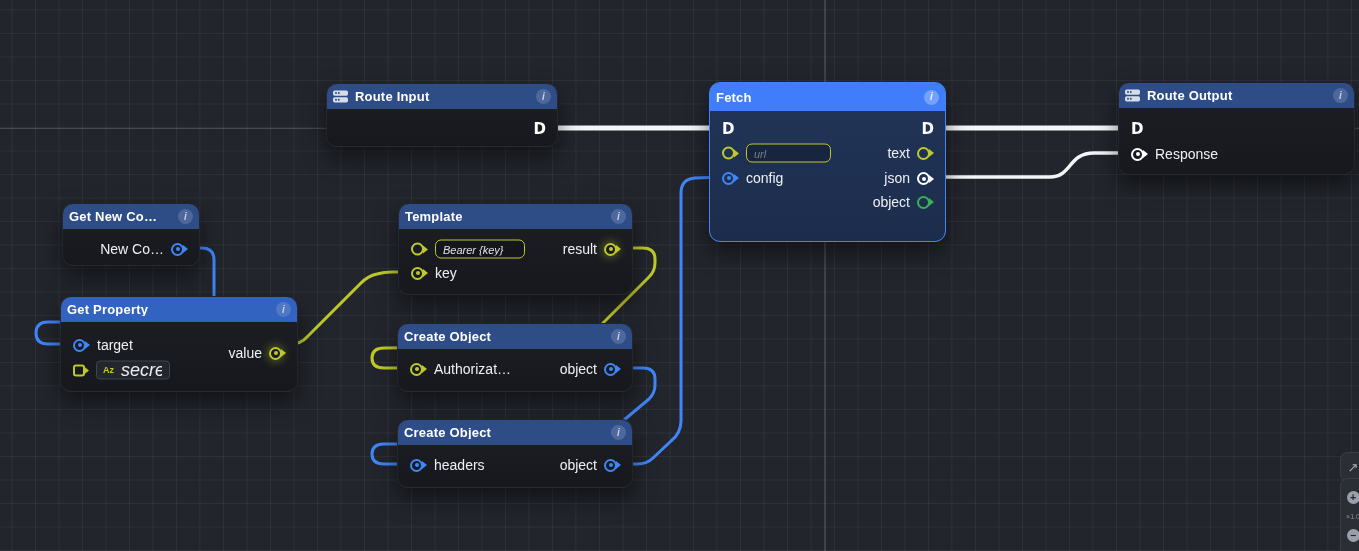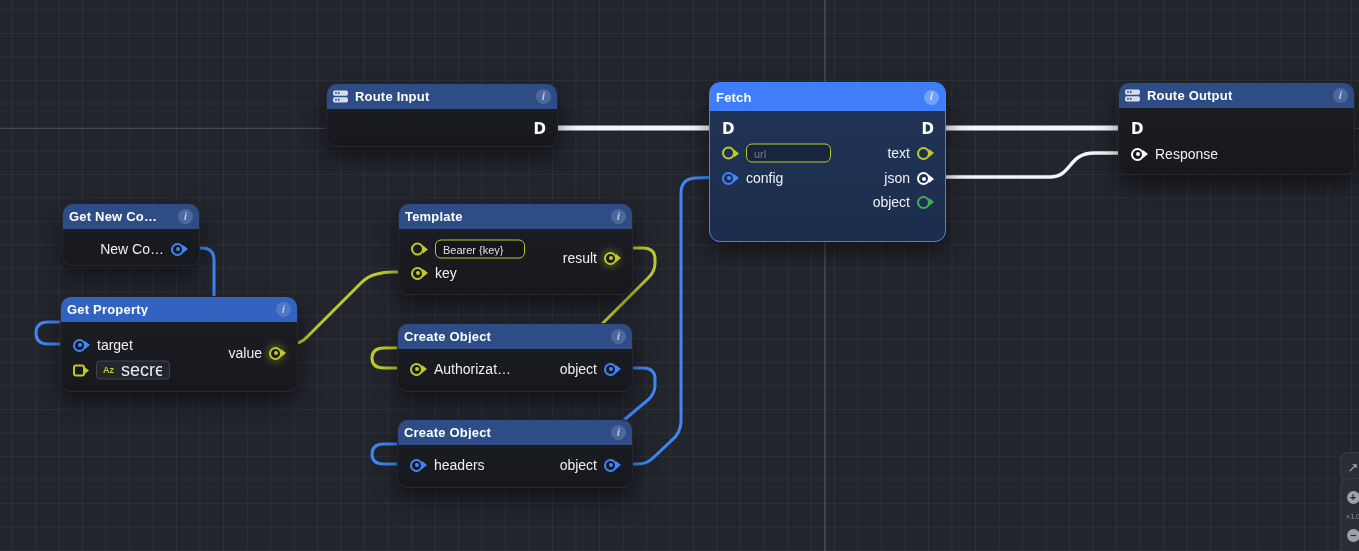--- a/index.html
+++ b/index.html
@@ -69,20 +69,21 @@
        border-left:5px solid var(--pc);margin-left:-1px;}
   .sq{width:12px;height:12px;border:2.5px solid var(--pc);border-radius:3px;flex:0 0 12px;}
   .dport{font-family:"DejaVu Sans",sans-serif;font-weight:800;font-size:15px;color:#ffffff;line-height:1;}
 
   .plabel{font-size:14px;color:#eef0f4;line-height:1;white-space:nowrap;}
   .fwrap{position:relative;display:flex;align-items:center;}
   .field{
     height:19px;border-radius:6px;outline:none;
     background:rgba(8,10,14,0.30);color:#dfe2e7;font-size:11px;padding:0 7px;
     font-family:"Liberation Sans","DejaVu Sans",sans-serif;
+    font-style:italic;
   }
   .field.f-yellow{border:1.5px solid #bfca2a;}
   .field.f-plain{border:1px solid #41454e;background:#23262c;border-radius:4px;font-size:18px;color:#eceef1;padding-left:24px;}
   .field::placeholder{color:#787e88;}
   .az{position:absolute;left:7px;top:50%;transform:translateY(-50%);
       font-size:9px;font-weight:700;color:#bfca2a;line-height:1;}
 
   .ctrl{position:absolute;z-index:3;background:#2b2e35;border:1px solid rgba(255,255,255,0.07);}
   .ctrl.fit{left:1340px;top:452px;width:26px;height:30px;border-radius:8px 0 0 8px;
             display:flex;align-items:center;justify-content:center;}
@@ -276,21 +277,21 @@
         </div>
         <div class="item left" style="top: 45px;">
           <span class="port">
             <span class="ring c-yellow"></span>
             <span class="tri c-yellow"></span>
           </span>
           <span class="fwrap">
             <input class="field f-yellow" type="text" value="Bearer {key}" style="width: 90px;">
           </span>
         </div>
-        <div class="item right" style="top: 54px; margin-left: 40px;">
+        <div class="item right" style="top: 45px; margin-left: 40px;">
           <span class="plabel">result</span>
           <span class="port">
             <span class="ring c-yellow glow">
               <span class="dot"></span>
             </span>
             <span class="tri c-yellow"></span>
           </span>
         </div>
         <div class="item left" style="top: 69px;">
           <span class="port">

